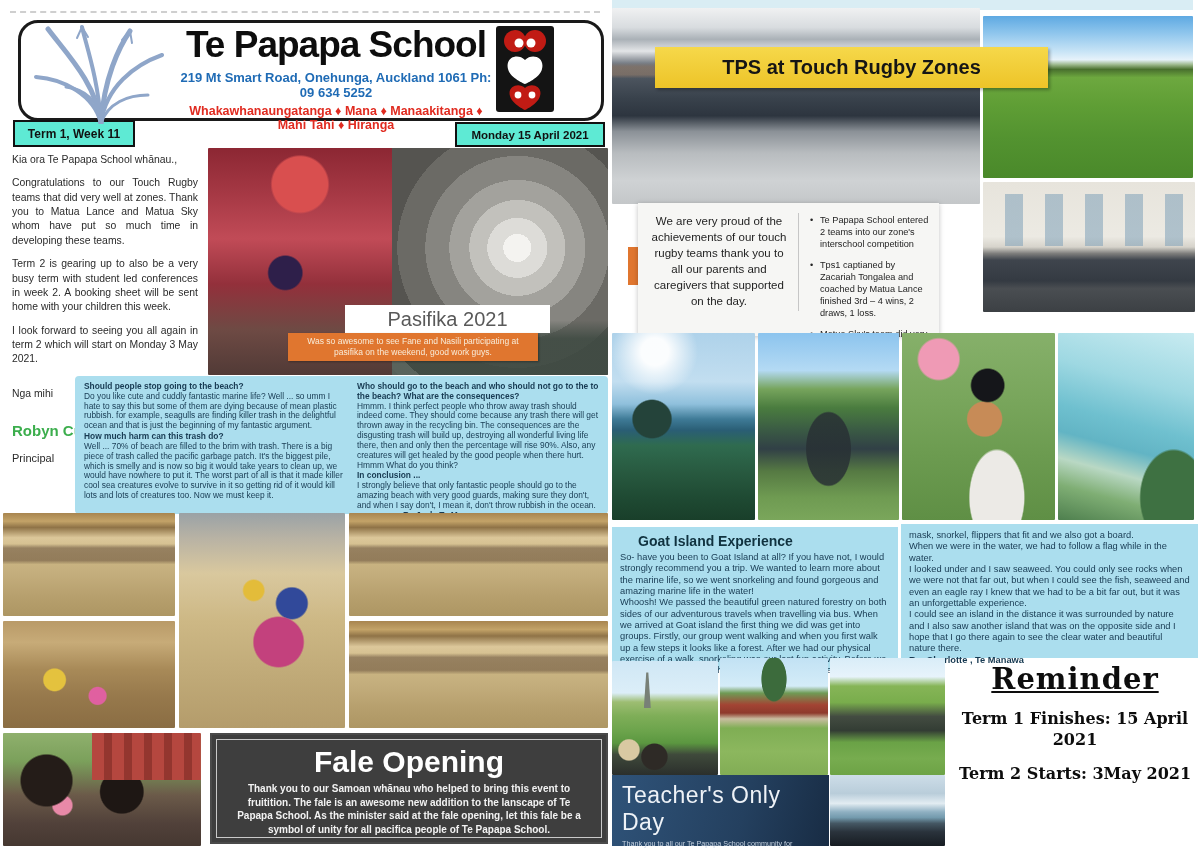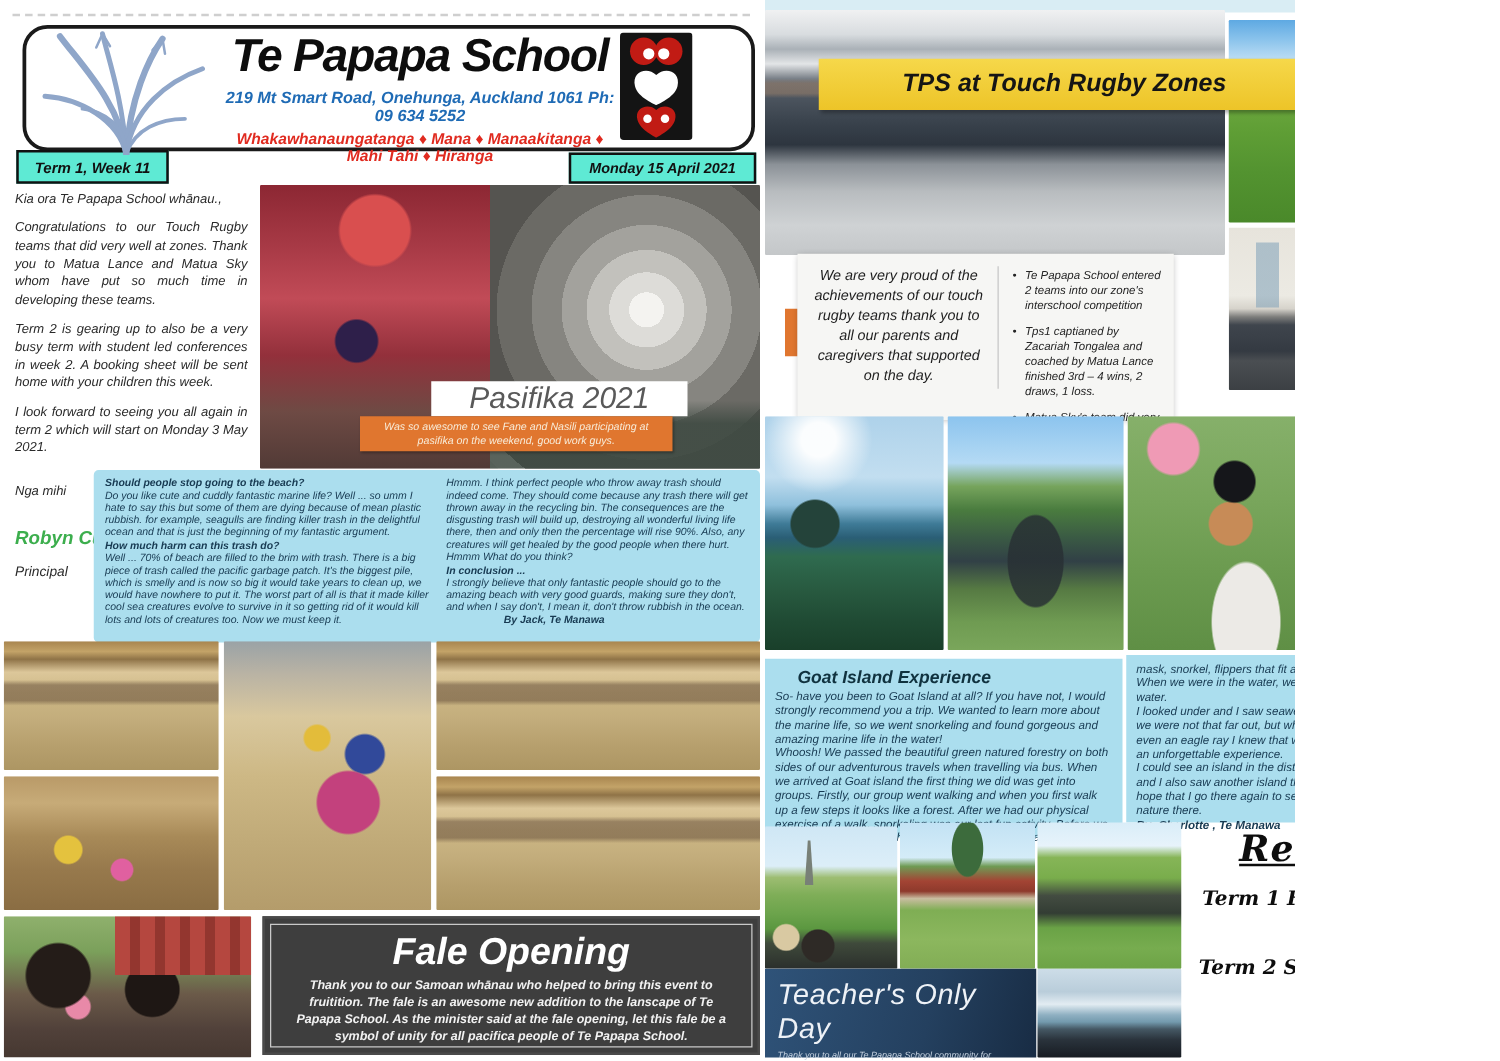--- a/index.html
+++ b/index.html
@@ -1,17 +1,17 @@
 <!DOCTYPE html>
 <html><head>
 <meta charset="utf-8">
 <style>
   html,body{margin:0;padding:0;background:#ffffff;}
-  #sheet{position:relative;width:1036px;height:849px;background:#ffffff;overflow:hidden;
-         font-family:"Liberation Sans",sans-serif;color:#222;font-style:italic;}
+  #sheet{position:relative;width:1200px;height:849px;background:#ffffff;overflow:hidden;
+         font-family:"Liberation Sans",sans-serif;color:#222;}
   .abs{position:absolute;}
   .photo{position:absolute;border-radius:1px;}
 
   
   #top-dash{left:10px;top:11px;width:590px;height:0;border-top:2px dashed #cfcfcf;}
   #masthead{left:18px;top:20px;width:580px;height:95px;border:3px solid #1a1a1a;border-radius:20px;background:#fff;}
   #masthead-text{left:176px;top:26px;width:320px;text-align:center;}
   #school-name{font-size:37px;font-weight:800;letter-spacing:-1px;color:#0d0d0d;line-height:1;}
   #school-address{margin-top:7px;font-size:13px;font-weight:bold;color:#1f6bb5;}
   #school-values{margin-top:4px;font-size:12.5px;font-weight:bold;color:#e02b20;}
@@ -35,21 +35,21 @@
     background:
       radial-gradient(circle at 50% 16%, #d94f4f 0 13%, rgba(217,79,79,0) 14%),
       radial-gradient(circle at 42% 55%, #2e1f4a 0 10%, rgba(46,31,74,0) 11%),
       linear-gradient(180deg,#8c2733 0%,#a83a46 22%,#c14b57 40%,#93303b 60%,#6e4a44 80%,#513a36 100%);}
   #pasifika-right{position:absolute;left:46%;top:0;width:54%;height:100%;
     background:
       linear-gradient(180deg, rgba(0,0,0,0) 0 76%, rgba(62,74,66,.85) 84% 100%),
       repeating-radial-gradient(circle at 58% 44%, #f4f3f0 0 14px, #dddcd8 14px 30px, #c2c1bc 30px 48px,
         #a3a29d 48px 68px, #868580 68px 92px, #6b6a65 92px 120px, #555450 120px 160px);}
   #pasifika-banner{position:absolute;left:137px;top:157px;width:205px;height:28px;background:#ffffff;
-    display:flex;align-items:center;justify-content:center;font-size:24px;color:#595959;}
+    display:flex;align-items:center;justify-content:center;font-size:20px;color:#595959;}
   #pasifika-caption{position:absolute;left:80px;top:185px;width:238px;background:#e0762f;color:#f8ecd9;
     font-size:8.5px;text-align:center;padding:3px 6px;line-height:1.3;box-shadow:1px 1px 2px rgba(0,0,0,.3);}
 
   
   #beach-box{left:75px;top:376px;width:533px;height:138px;background:#abdeee;border-radius:4px;
     color:#173a52;font-size:8.4px;line-height:1.17;overflow:hidden;}
   .bcol{position:absolute;top:6px;}
   #bcol1{left:9px;width:262px;}
   #bcol2{left:282px;width:246px;}
   .bh{font-weight:bold;margin:0;}
@@ -241,20 +241,21 @@
   </div>
 
   <div id="beach-box" class="abs">
     <div id="bcol1" class="bcol">
       <p class="bh">Should people stop going to the beach?</p>
       <p class="bp">Do you like cute and cuddly fantastic marine life? Well ... so umm I hate to say this but some of them are dying because of mean plastic rubbish. for example, seagulls are finding killer trash in the delightful ocean and that is just the beginning of my fantastic argument.</p>
       <p class="bh">How much harm can this trash do?</p>
       <p class="bp">Well ... 70% of beach are filled to the brim with trash. There is a big piece of trash called the pacific garbage patch. It's the biggest pile, which is smelly and is now so big it would take years to clean up, we would have nowhere to put it. The worst part of all is that it made killer cool sea creatures evolve to survive in it so getting rid of it would kill lots and lots of creatures too. Now we must keep it.</p>
     </div>
     <div id="bcol2" class="bcol">
+      <p class="bh">Who should go to the beach and who should not go to the to the beach? What are the consequences?</p>
       <p class="bp">Hmmm. I think perfect people who throw away trash should indeed come. They should come because any trash there will get thrown away in the recycling bin. The consequences are the disgusting trash will build up, destroying all wonderful living life there, then and only then the percentage will rise 90%. Also, any creatures will get healed by the good people when there hurt. Hmmm What do you think?</p>
       <p class="bh">In conclusion ...</p>
       <p class="bp"><span>I strongly believe that only fantastic people should go to the amazing beach with very good guards, making sure they don't, and when I say don't, I mean it, don't throw rubbish in the ocean.</span><span class="byl-gap"></span><span class="bylineline">By  Jack, Te Manawa</span></p>
     </div>
   </div>
 
   <div id="fale1" class="photo ph-fale"></div>
   <div id="fale2" class="photo"></div>
   <div id="fale3" class="photo"></div>
   <div id="fale4" class="photo ph-fale"></div>

